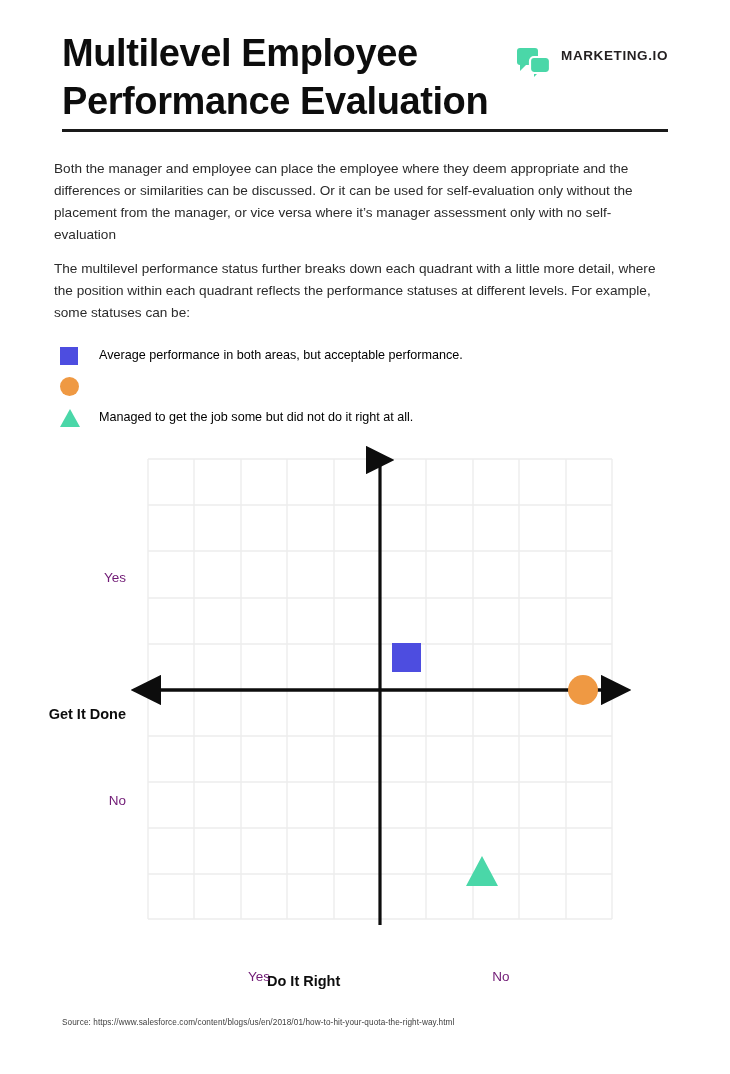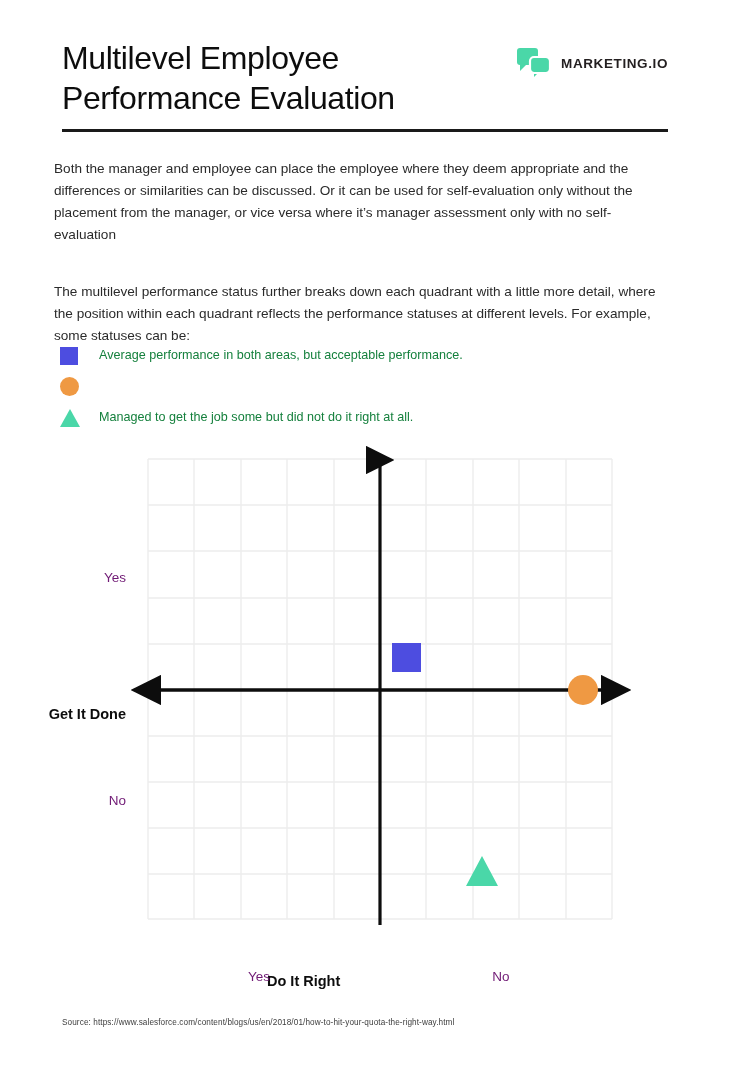--- a/index.html
+++ b/index.html
@@ -17,33 +17,32 @@
 
   .page { position: relative; width: 730px; height: 1074px; }
 
   
   .header {
     position: absolute;
     left: 62px; top: 30px;
     width: 606px; height: 85px;
   }
   .page-title {
-    font-size: 32px;
-    font-weight: normal;
+    font-size: 38px;
+    font-weight: bold;
     line-height: 1.26;
     letter-spacing: -0.4px;
     color: #0d0d0d;
     width: 430px;
-    margin-top: 8px;
   }
   .logo {
     position: absolute;
     right: 0; top: 18px;
     display: flex;
-    align-items: center;
+    align-items: flex-start;
     gap: 12px;
   }
   .logo-mark { width: 32px; height: 30px; position: relative; }
   .logo-text {
     font-size: 13.5px;
     font-weight: bold;
     letter-spacing: 0.6px;
     color: #231f20;
     white-space: nowrap;
   }
@@ -58,21 +57,21 @@
   
   .paragraph {
     position: absolute;
     left: 54px;
     width: 608px;
     font-size: 13.6px;
     line-height: 1.62;
     color: #2b2b2b;
   }
   .para-1 { top: 158px; }
-  .para-2 { top: 258px; margin-top: 23px; }
+  .para-2 { top: 258px; }
 
   
   .legend {
     position: absolute;
     left: 60px; top: 340px;
     width: 560px;
   }
   .legend-item {
     position: relative;
     height: 31px;
@@ -93,21 +92,21 @@
   .m-triangle {
     width: 0; height: 0;
     border-left: 10px solid transparent;
     border-right: 10px solid transparent;
     border-bottom: 18px solid #4ad7a8;
   }
   .legend-label {
     margin-left: 13px;
     font-size: 12.6px;
     line-height: 1.4;
-    color: #15803d;
+    color: #000000;
     text-align: center;
   }
 
   
   .chart {
     position: absolute;
     left: 0; top: 0;
     width: 730px; height: 1074px;
     pointer-events: none;
   }

